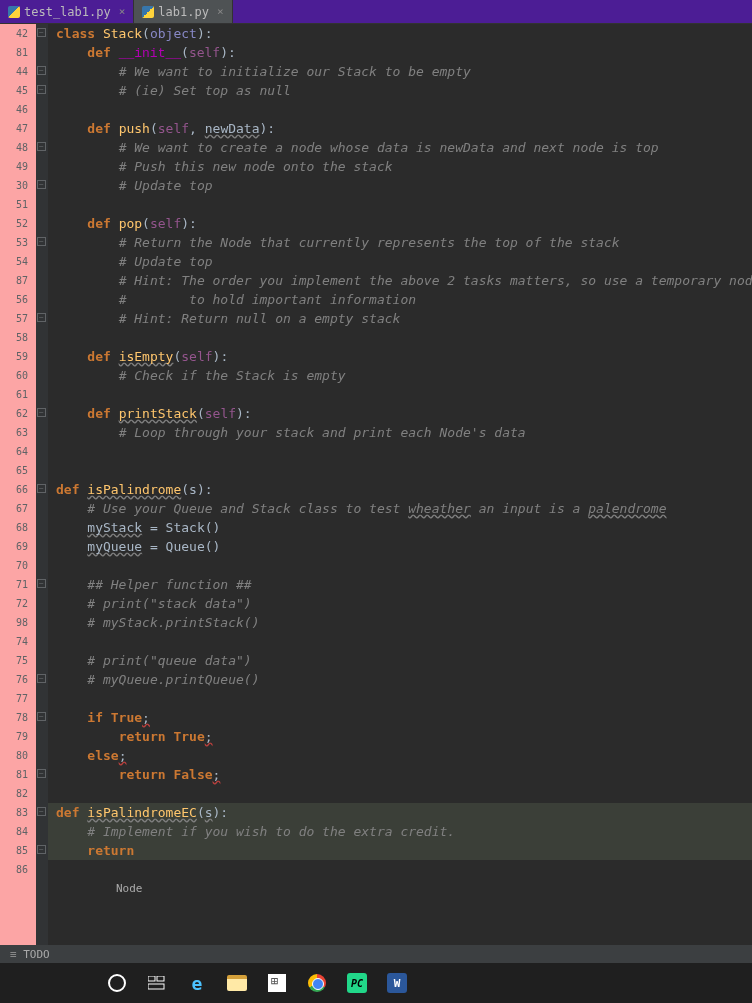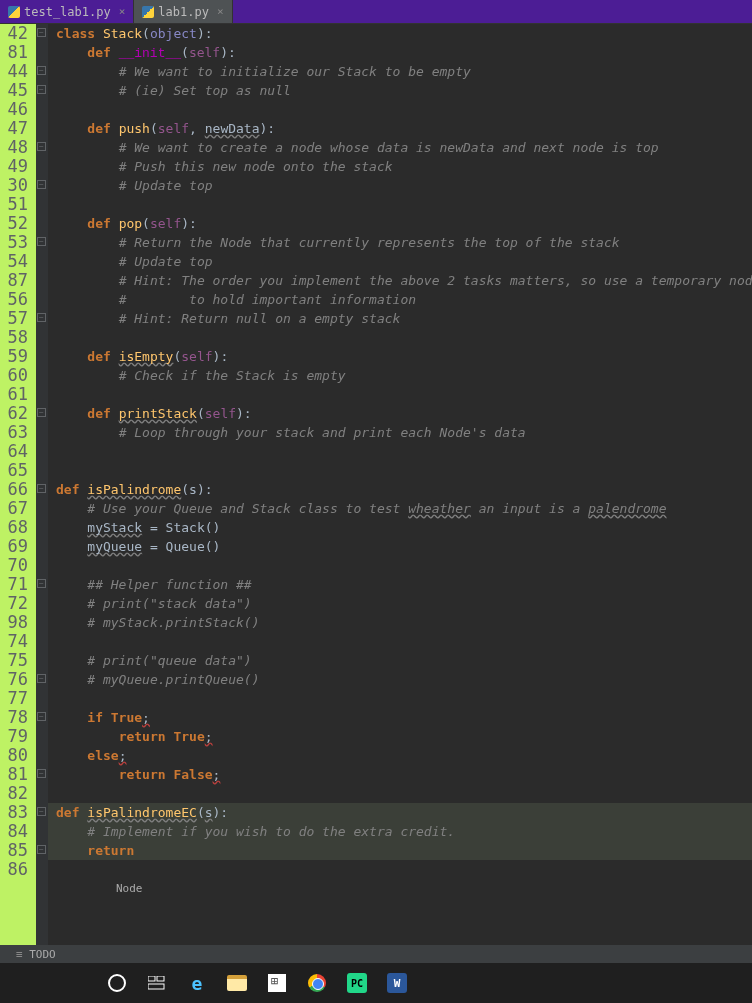--- a/index.html
+++ b/index.html
@@ -44,25 +44,25 @@
   .tab-label { color: #bbbbbb; font-size: 12px; }
   .tab-close { color: #888; font-size: 11px; margin-left: 4px; }
   .editor {
     display: flex;
     background: #2b2b2b;
     height: calc(100% - 24px - 40px - 18px);
     position: relative;
   }
   .gutter {
     width: 36px;
-    background: #bef264;
+    background: #fca5a5;
     color: #606366;
     text-align: right;
     padding-right: 8px;
-    font-size: 17px;
+    font-size: 10px;
     line-height: 19px;
     user-select: none;
     flex-shrink: 0;
   }
   .fold-col {
     width: 12px;
     background: #313335;
     flex-shrink: 0;
     position: relative;
   }
@@ -100,21 +100,21 @@
   .bi { color: #8888c6; }
   .cm { color: #808080; font-style: italic; }
   .op { color: #a9b7c6; }
   .wavy { text-decoration: underline wavy #808080; text-decoration-skip-ink: none; }
   .wavy-err { text-decoration: underline wavy #bc3f3c; text-decoration-skip-ink: none; }
   .bottom-status {
     height: 18px;
     background: #3c3f41;
     color: #888;
     font-size: 11px;
-    padding: 2px 16px;
+    padding: 2px 10px;
     display: flex;
     align-items: center;
     gap: 14px;
   }
   .breadcrumb { color: #aaa; font-size: 11px; padding-left: 60px; }
   .todo { color: #aaa; }
   .taskbar {
     position: absolute;
     bottom: 0; left: 0; right: 0;
     height: 40px;
@@ -132,21 +132,21 @@
     cursor: pointer;
     color: #fff;
   }
   .circle-icon { width:18px; height:18px; border:2px solid #fff; border-radius:50%; }
   .edge { color:#4cc2ff; font-size:18px; font-weight:bold; }
   .explorer { width:20px; height:16px; background:#ffe9a6; border-top:4px solid #d4a03a; border-radius:2px; }
   .store { width:18px; height:18px; background:#fff; position:relative; }
   .store::after { content:"⊞"; position:absolute; top:0; left:3px; font-size:12px; color:#555;}
   .chrome { width:18px; height:18px; border-radius:50%; background: conic-gradient(#ea4335 0 120deg,#34a853 120deg 240deg,#fbbc05 240deg 360deg); position:relative;}
   .chrome::after{content:"";position:absolute;top:4px;left:4px;width:10px;height:10px;background:#4285f4;border-radius:50%;border:1px solid #fff;}
-  .pc { width:20px; height:20px; background:#21d789; color:#000; font-size:10px; font-weight:bold; display:flex; align-items:center; justify-content:center; border-radius:3px;}
+  .pc { width:20px; height:20px; background:#21d789; color:#000; font-size:10px; font-weight:bold; display:flex; align-items:center; justify-content:center; border-radius:3px;font-style:italic;}
   .word { width:20px; height:20px; background:#2b579a; color:#fff; font-size:11px; font-weight:bold; display:flex; align-items:center; justify-content:center; border-radius:3px;}
 </style>
 </head>
 <body>
 
 <div class="tabs">
   <div class="tab">
     <span class="tab-icon">
         <span class="py-icon"></span>
       </span>

